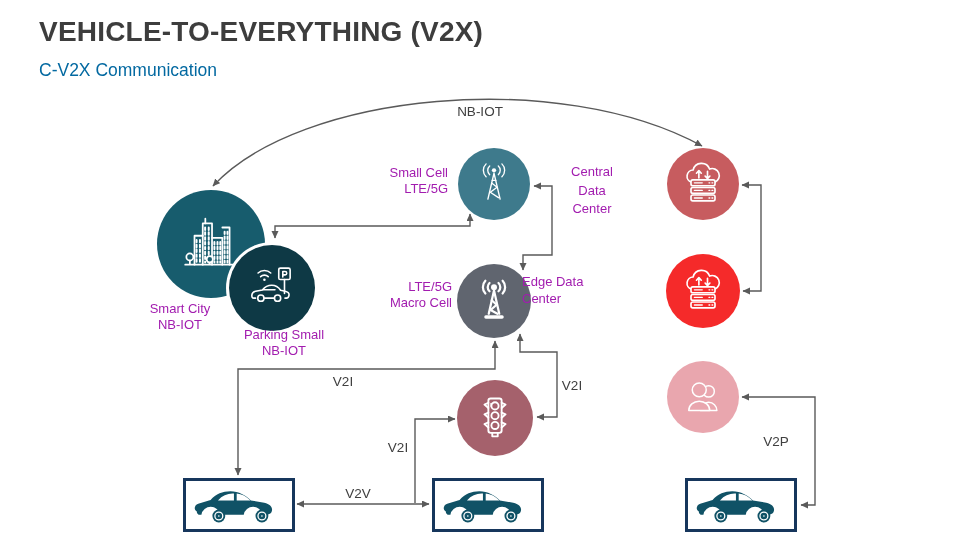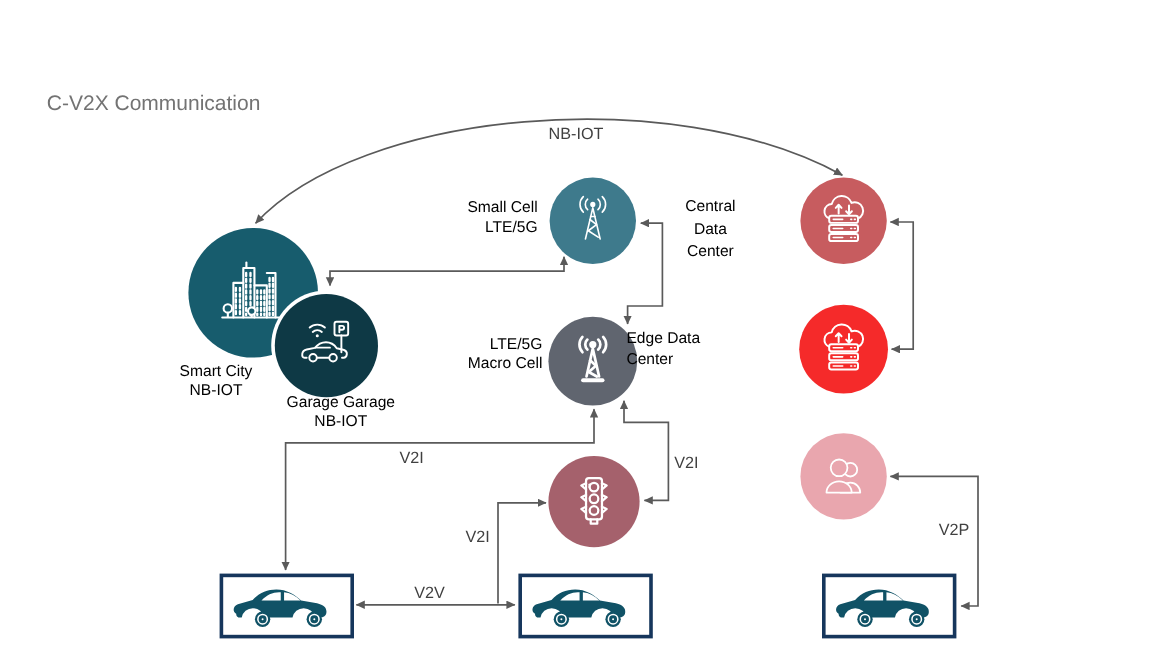--- a/index.html
+++ b/index.html
@@ -1,62 +1,63 @@
 <!DOCTYPE html>
 <html><head>
 <meta charset="utf-8">
 <style>
   html,body{margin:0;padding:0;}
   body{width:960px;height:540px;position:relative;background:#ffffff;overflow:hidden;
        font-family:"Liberation Sans","DejaVu Sans",sans-serif;}
   .stage{position:absolute;inset:0;width:960px;height:540px;}
 
   .title{position:absolute;left:39px;top:16px;font-size:28px;font-weight:bold;color:#3d3d3d;letter-spacing:.2px;}
-  .subtitle{position:absolute;left:39px;top:76px;font-size:17.5px;color:#737373;text-align:center;}
+  .subtitle{position:absolute;left:39px;top:60px;font-size:17.5px;color:#0369a1;text-align:center;}
 
   .node{position:absolute;border-radius:50%;display:flex;align-items:center;justify-content:center;}
   .node svg{display:block;}
   .n-smartcity{left:157px;top:190px;width:108px;height:108px;background:#175C6D;color:#175C6D;z-index:1;}
   .n-parking{left:229px;top:245px;width:86px;height:86px;background:#0E3945;color:#0E3945;z-index:2;box-shadow:0 0 0 3px #fff;}
   .n-smallcell{left:458px;top:148px;width:72px;height:72px;background:#3E7A8C;color:#3E7A8C;}
   .n-macrocell{left:457px;top:264px;width:74px;height:74px;background:#60656F;color:#60656F;}
   .n-traffic{left:457px;top:380px;width:76px;height:76px;background:#A5616C;color:#A5616C;}
   .n-central{left:667px;top:148px;width:72px;height:72px;background:#C75C5F;color:#C75C5F;}
   .n-edge{left:666px;top:254px;width:74px;height:74px;background:#F52A2A;color:#F52A2A;}
   .n-people{left:667px;top:361px;width:72px;height:72px;background:#E9A6AE;color:#E9A6AE;}
 
-  .nlabel{position:absolute;font-size:13px;line-height:15.5px;color:#000000;white-space:pre-line;z-index:6;}
+  .nlabel{position:absolute;font-size:13px;line-height:15.5px;color:#a21caf;white-space:pre-line;z-index:6;}
   .l-smartcity{left:110px;top:301px;width:140px;text-align:center;}
   .l-parking{left:214px;top:327px;width:140px;text-align:center;}
   .l-smallcell{right:512px;top:165px;width:120px;text-align:right;}
   .l-macrocell{right:508px;top:279px;width:120px;text-align:right;}
   .l-central{right:308px;top:163px;width:120px;text-align:center;line-height:18.5px;}
   .l-edge{right:308px;top:273px;width:130px;text-align:left;line-height:17px;}
 
   .llabel{position:absolute;font-size:13.5px;color:#404040;transform:translateX(-50%);z-index:6;white-space:nowrap;}
   .k-nbiot{left:480px;top:104px;}
   .k-v2i1{left:343px;top:374px;}
   .k-v2i2{left:572px;top:378px;}
   .k-v2i3{left:398px;top:440px;}
   .k-v2v{left:358px;top:486px;}
-  .k-v2p{left:795px;top:434px;}
+  .k-v2p{left:776px;top:434px;}
 
   .car-box{position:absolute;width:112px;height:54px;box-sizing:border-box;border:3px solid #16365C;background:#fff;
            display:flex;align-items:center;justify-content:center;z-index:1;}
   .cb-1{left:183px;top:478px;}
   .cb-2{left:432px;top:478px;}
   .cb-3{left:685px;top:478px;}
 
   .connectors{position:absolute;inset:0;z-index:5;pointer-events:none;}
 </style>
 </head>
 <body>
 
 <div class="stage">
 
+  <div class="title">VEHICLE-TO-EVERYTHING (V2X)</div>
   <div class="subtitle">C-V2X Communication</div>
 
   <div class="node n-smartcity">
     <svg width="66" height="66" viewBox="0 0 64 64">
       <g stroke="#fff" fill="none" stroke-width="1.7" stroke-linecap="round" stroke-linejoin="round">
         <path d="M7 52 H57"></path>
         <path d="M16 52 V24 H24"></path>
         <path d="M24 52 V12 H33 V52"></path>
         <path d="M26.5 12 V7.5"></path>
         <path d="M33 26 H43 V52"></path>
@@ -87,21 +88,21 @@
         <path d="M46.8 22 V38.5"></path>
         <path d="M12.5 44 h-2 q-2.8 0 -2.3 -4 q0.4 -3.4 4.4 -4.2 l8 -1.5 q4.5 -5.6 11 -5.6 q6.6 0 10.6 5.9 l5.4 1.2 q5 1.1 4.6 4.7 q-0.4 3.5 -3.2 3.5 h-1.6"></path>
         <path d="M23 44 H34.8"></path>
         <path d="M21.5 34 h14"></path>
         <circle cx="18.8" cy="44" r="3.7"></circle>
         <circle cx="38.6" cy="44" r="3.7"></circle>
       </g>
       <circle cx="23" cy="22.3" r="1.5" fill="#fff"></circle>
     </svg>
   </div>
-  <div class="nlabel l-parking">Garage Garage
+  <div class="nlabel l-parking">Parking Small
 NB-IOT</div>
 
   <div class="node n-smallcell">
     <svg width="46" height="46" viewBox="0 0 64 64">
       <g stroke="#fff" fill="none" stroke-width="1.9" stroke-linecap="round" stroke-linejoin="round">
         <path d="M26 7 A8 8 0 0 0 26 19"></path>
         <path d="M21 4 A12.5 12.5 0 0 0 21 22"></path>
         <path d="M38 7 A8 8 0 0 1 38 19"></path>
         <path d="M43 4 A12.5 12.5 0 0 1 43 22"></path>
         <path d="M32 17 L23.5 53 M32 17 L40.5 53"></path>

